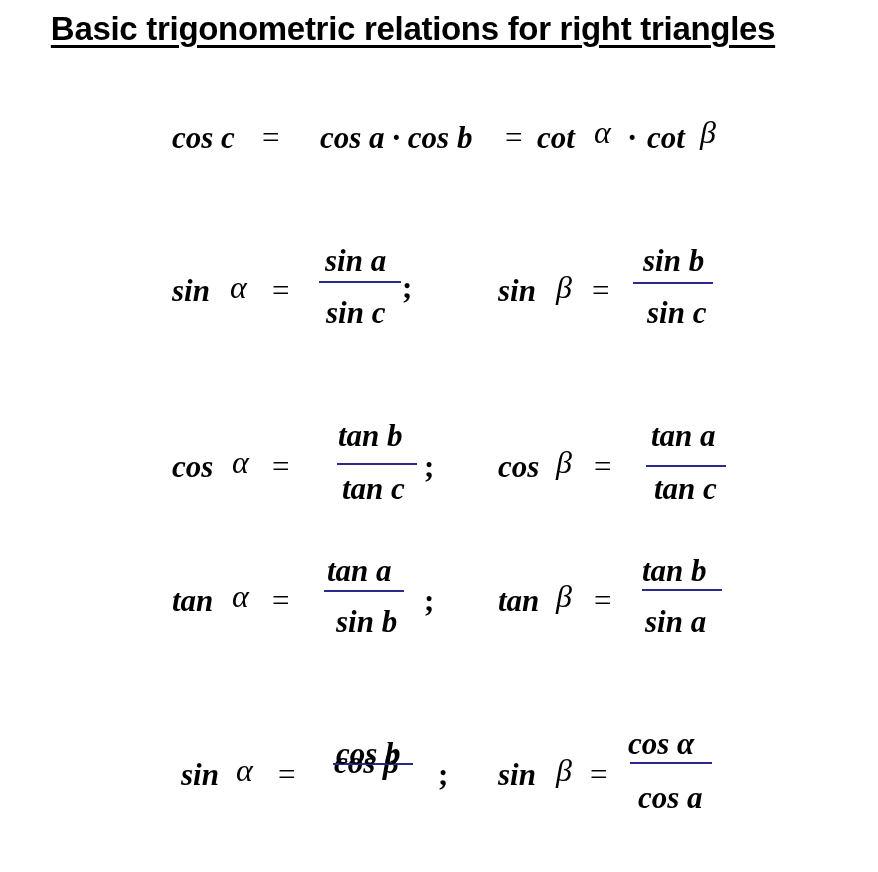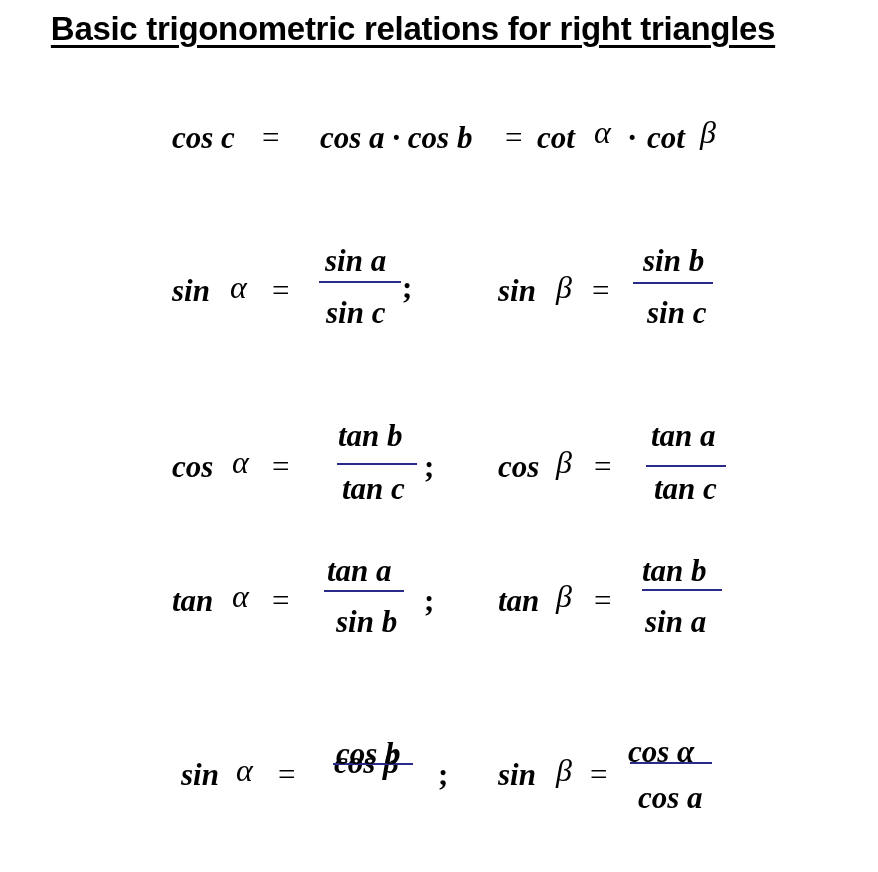--- a/index.html
+++ b/index.html
@@ -97,16 +97,16 @@
   <div class="math eq" style="left:278px; top:759px;">=</div>
   <div class="math" style="left:334px; top:747px;">cos β</div>
   <div class="bar" style="left:333px; top:763px; width:80px;"></div>
   <div class="math" style="left:336px; top:738px;">cos b</div>
   <div class="math semi" style="left:438px; top:759px;">;</div>
 </div>
 <div>
   <div class="math" style="left:498px; top:759px;">sin</div>
   <div class="math greek" style="left:556px; top:754px;">β</div>
   <div class="math eq" style="left:590px; top:759px;">=</div>
-  <div class="math" style="left:628px; top:728px;margin-top:8px;">cos α</div>
+  <div class="math" style="left:628px; top:728px;">cos α</div>
   <div class="bar" style="left:630px; top:762px; width:82px;"></div>
   <div class="math" style="left:638px; top:782px;">cos a</div>
 </div>
 
 </body></html>

